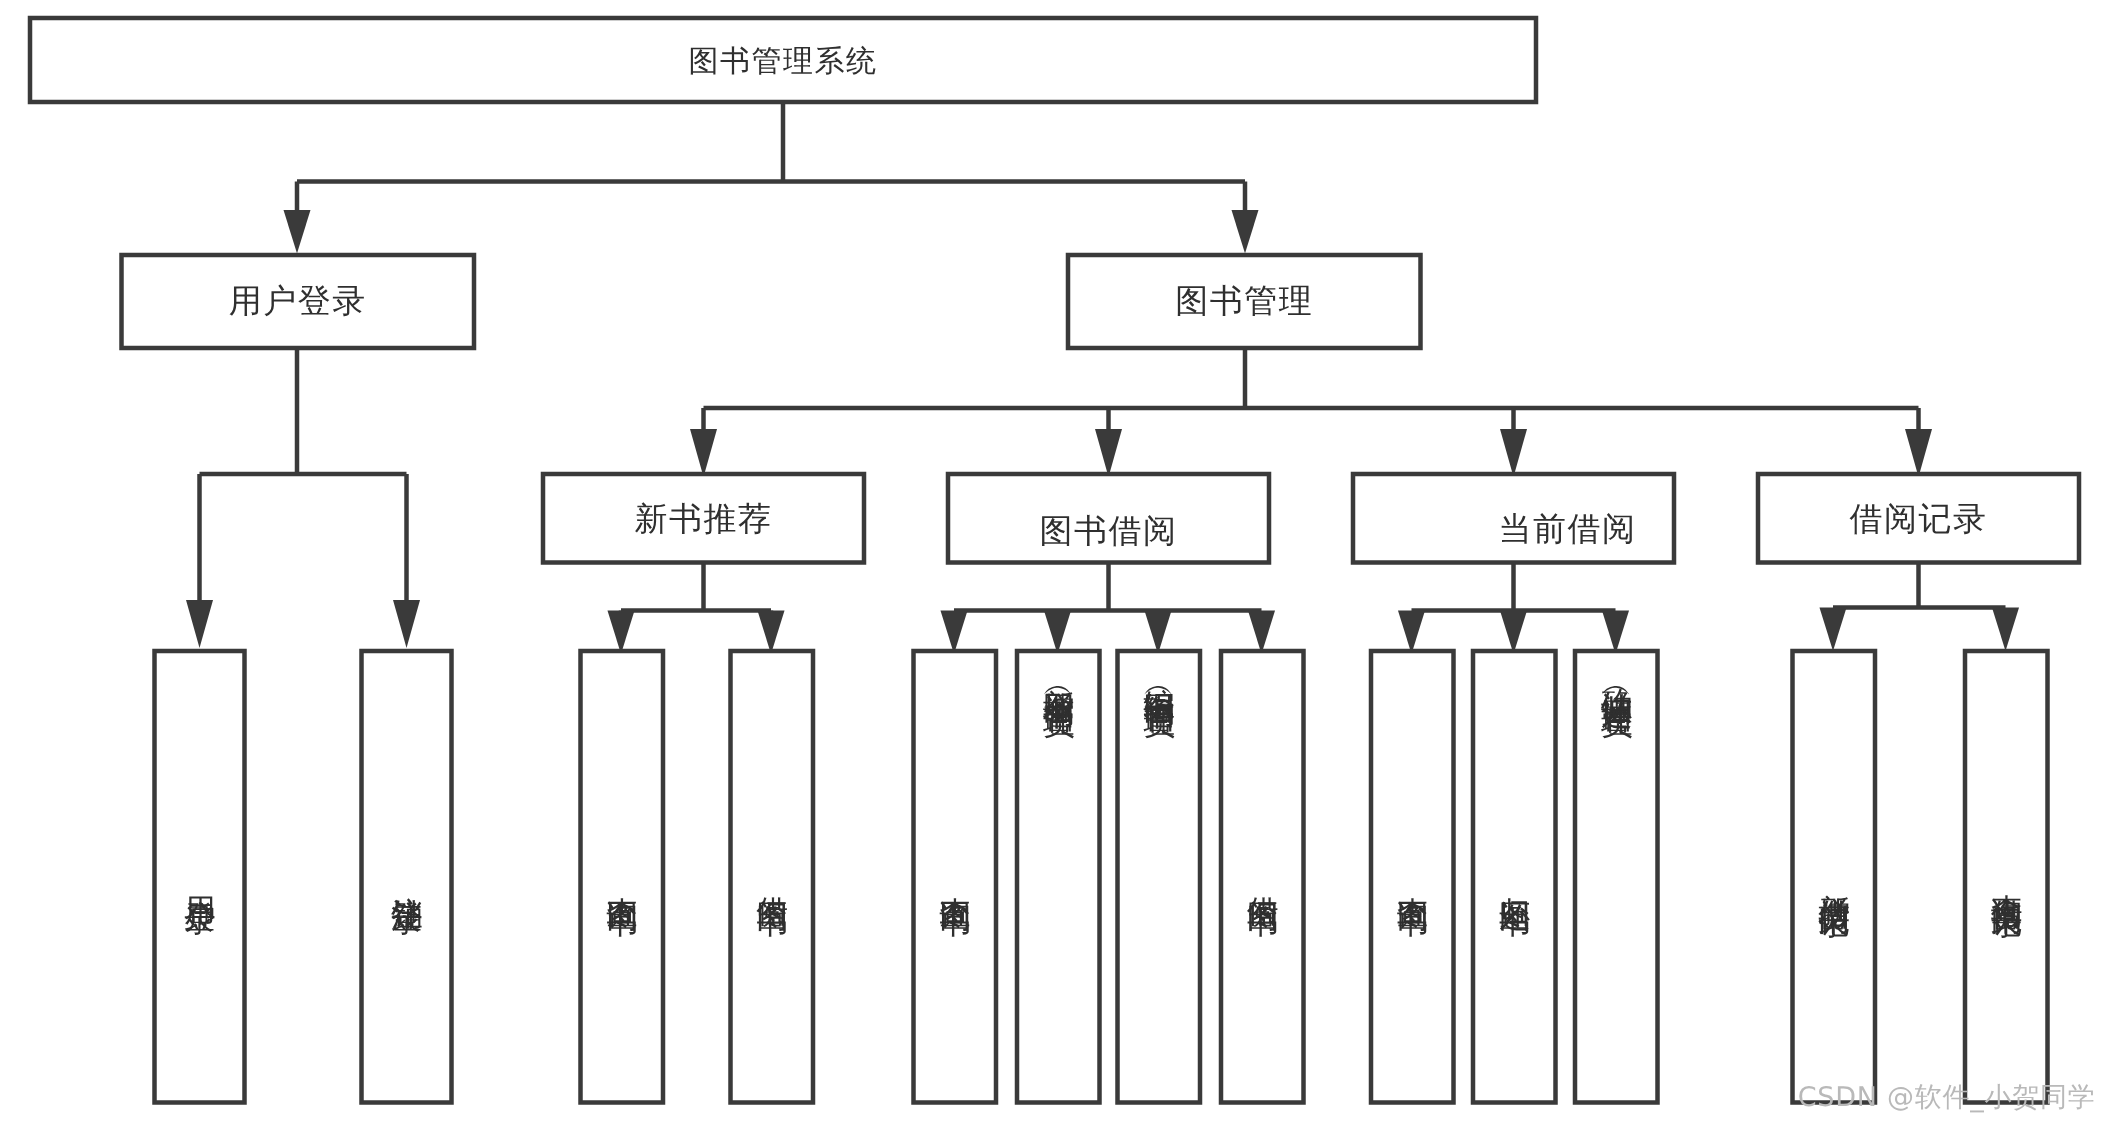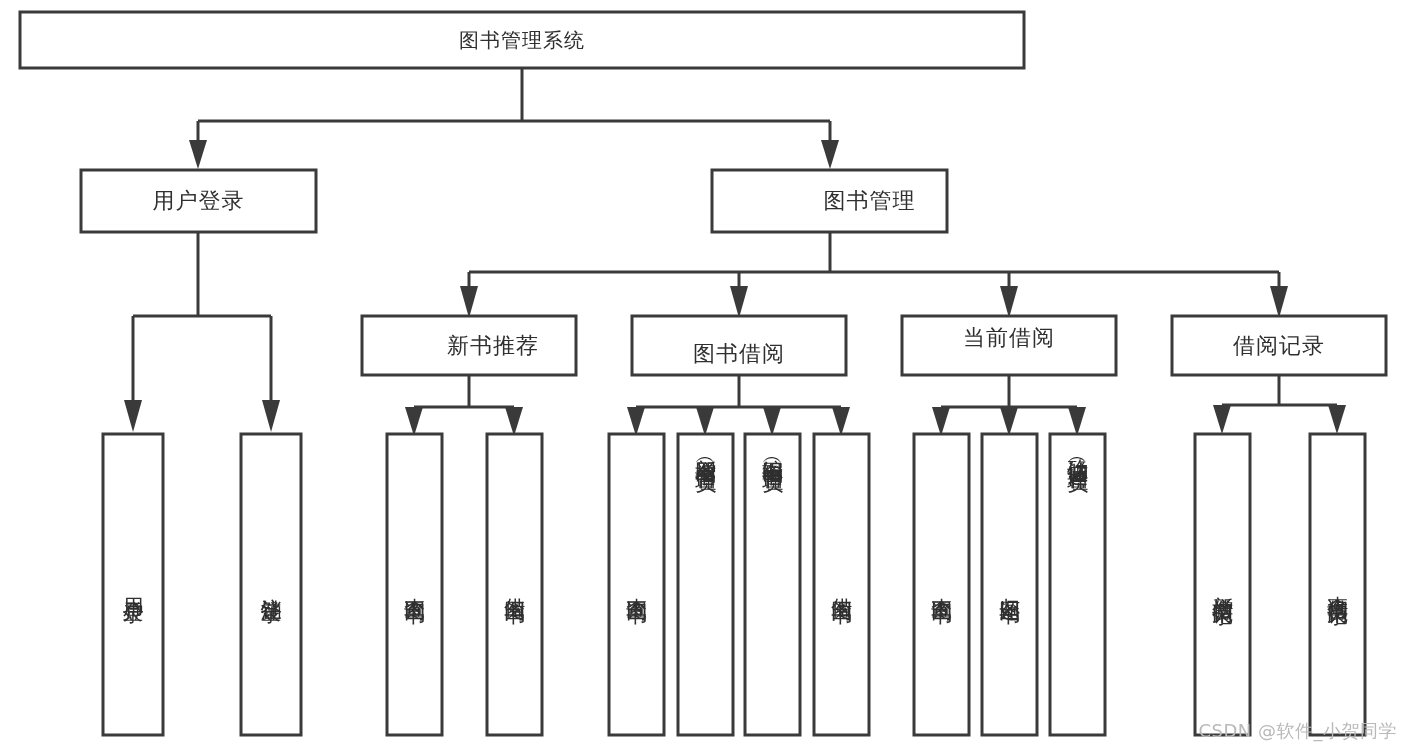--- a/index.html
+++ b/index.html
@@ -175,25 +175,25 @@
     <rect class="node-box" x="982" y="434" width="55" height="301"></rect>
     <rect class="node-box" x="1050" y="434" width="55" height="301"></rect>
 
     <rect class="node-box" x="1195" y="434" width="55" height="301"></rect>
     <rect class="node-box" x="1310" y="434" width="55" height="301"></rect>
   </svg>
 
   <div class="node-label-h" style="left:20px; top:12px; width:1004px; height:56px; font-size:20px;">图书管理系统</div>
 
   <div class="node-label-h" style="left:81px; top:170px; width:235px; height:62px;">用户登录</div>
-  <div class="node-label-h" style="left:712px; top:170px; width:235px; height:62px;padding-left:40px;">图书管理</div>
-
-  <div class="node-label-h" style="left:362px; top:316px; width:214px; height:59px;padding-left:24px;">新书推荐</div>
+  <div class="node-label-h" style="left:712px; top:170px; width:235px; height:62px;">图书管理</div>
+
+  <div class="node-label-h" style="left:362px; top:316px; width:214px; height:59px;">新书推荐</div>
   <div class="node-label-h" style="left:632px; top:316px; width:214px; height:75px;">图书借阅</div>
-  <div class="node-label-h" style="left:902px; top:301px; width:214px; height:74px;">当前借阅</div>
+  <div class="node-label-h" style="left:902px; top:316px; width:214px; height:74px;padding-left:36px;">当前借阅</div>
   <div class="node-label-h" style="left:1172px; top:316px; width:214px; height:59px;font-family:Liberation Serif, serif;">借阅记录</div>
 
   <div class="node-label-v" style="left:103px; top:434px; width:60px; height:301px;">用户登录</div>
   <div class="node-label-v" style="left:241px; top:434px; width:60px; height:301px;">注销登录</div>
 
   <div class="node-label-v" style="left:387px; top:434px; width:55px; height:301px;">查询图书</div>
   <div class="node-label-v" style="left:487px; top:434px; width:55px; height:301px;">借阅图书</div>
 
   <div class="node-label-v" style="left:609px; top:434px; width:55px; height:301px;">查询图书</div>
   <div class="node-label-v" style="left:678px; top:434px; width:55px; height:301px; justify-content:flex-start; padding-top:8px; box-sizing:border-box;">新增图书（管理员）</div>

